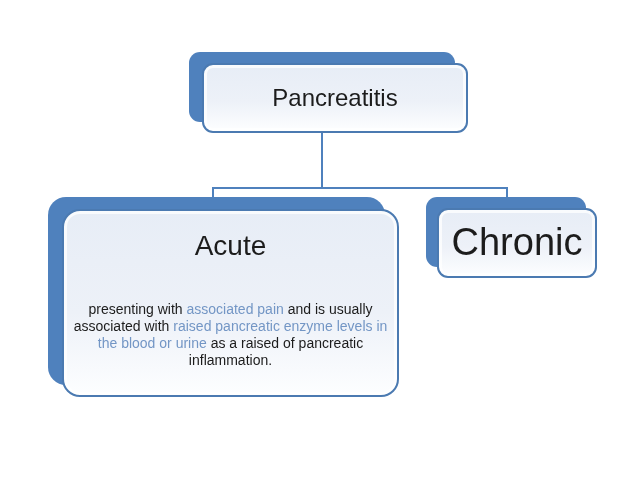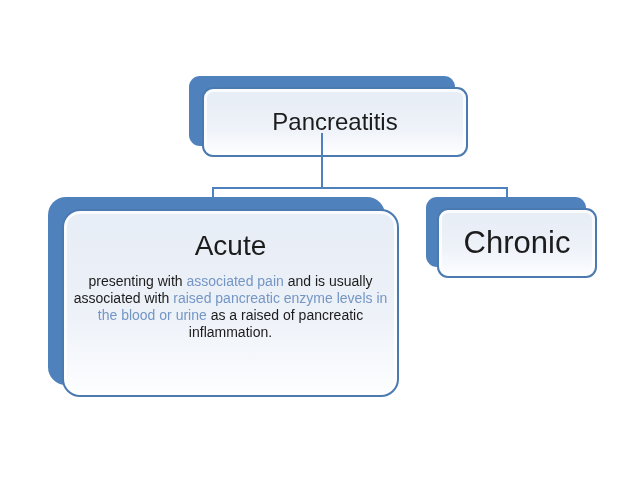--- a/index.html
+++ b/index.html
@@ -26,42 +26,42 @@
   .r-sm{border-radius:11px;}
   .r-lg{border-radius:18px;}
   .title{
     color:var(--text-dark,#1c1c1c);
     text-align:center;
     line-height:1.1;
   }
   
   .root .shadow-shape{left:0;top:0;width:266px;height:70px;}
   .root .face{left:13px;top:11px;width:266px;height:70px;}
-  .root{left:189px;top:52px;width:280px;height:82px;margin-top:24px;}
+  .root{left:189px;top:52px;width:280px;height:82px;}
   .root .title{font-size:24px;}
   
   .acute{left:48px;top:197px;width:352px;height:201px;}
   .acute .shadow-shape{left:0;top:0;width:337px;height:188px;}
-  .acute .face{left:14px;top:12px;width:337px;height:188px;justify-content:flex-start;padding:20px 6px 0 6px;}
+  .acute .face{left:14px;top:12px;width:337px;height:188px;justify-content:flex-start;padding:20px 6px 0 6px;gap:28px;}
   .acute .title{font-size:28px;}
   .acute .body{
     margin-top:11px;
     font-size:14px;
     line-height:17px;
     text-align:center;
     color:var(--text-dark,#1c1c1c);
     width:320px;
   }
   .seg-dark{color:var(--text-dark,#1c1c1c);}
   .seg-blue{color:var(--text-blue,#7396c5);}
   
   .chronic{left:426px;top:197px;width:175px;height:85px;}
   .chronic .shadow-shape{left:0;top:0;width:160px;height:70px;}
   .chronic .face{left:11px;top:11px;width:160px;height:70px;}
-  .chronic .title{font-size:31px;}
+  .chronic .title{font-size:38px;}
   
   .connector{position:absolute;background:var(--accent,#4f81bd);}
   .conn-stem{left:321px;top:133px;width:2px;height:56px;}
   .conn-horiz{left:212px;top:187px;width:296px;height:2px;}
   .conn-leg-left{left:212px;top:187px;width:2px;height:12px;}
   .conn-leg-right{left:506px;top:187px;width:2px;height:12px;}
 </style>
 </head>
 <body>
 

